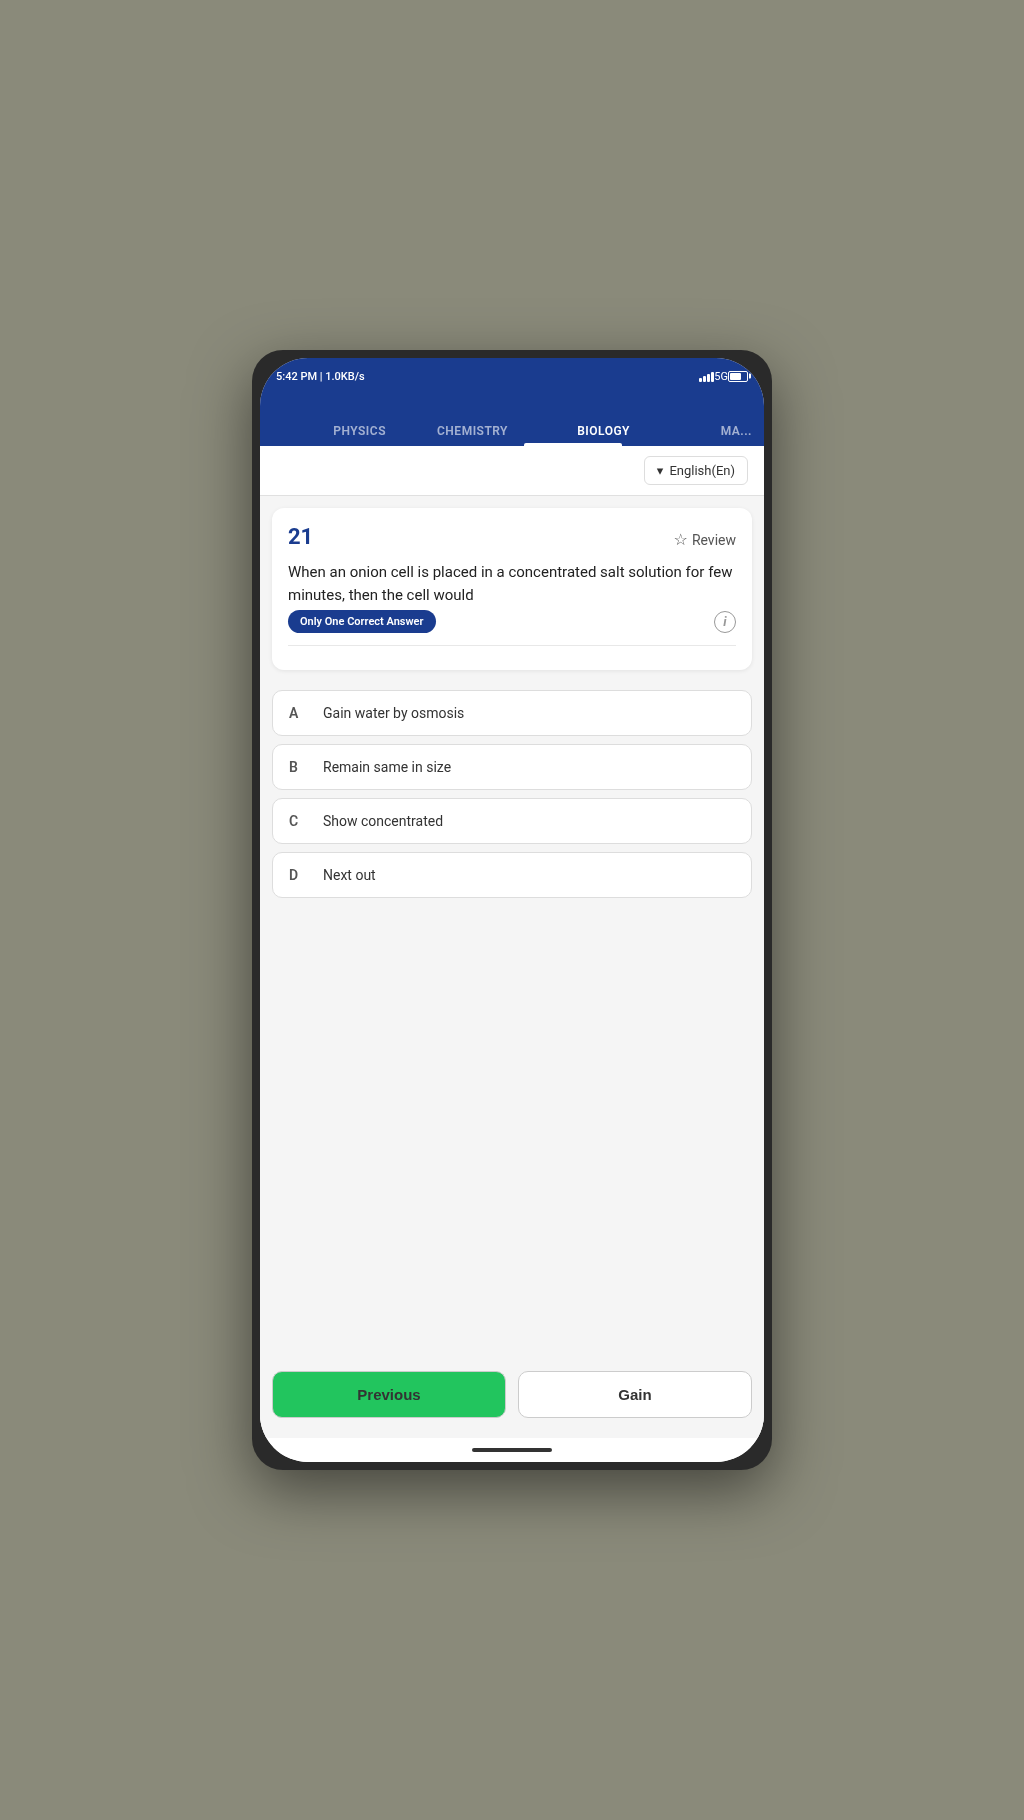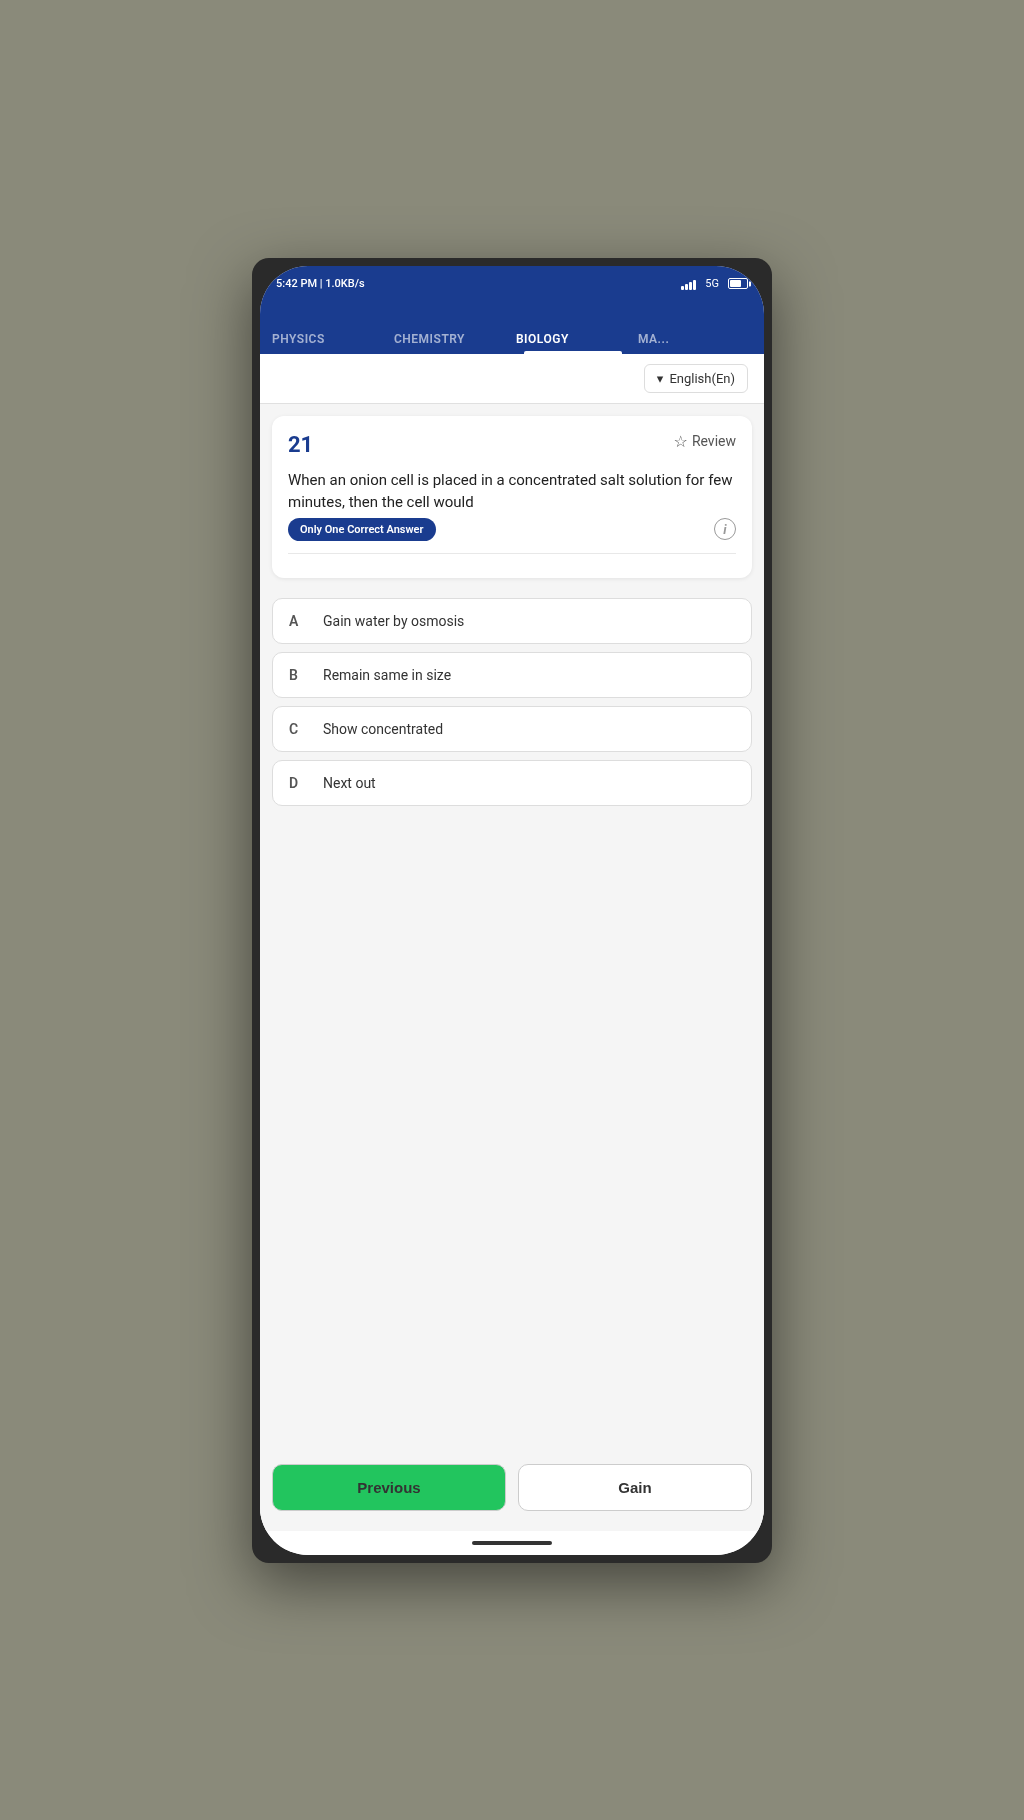--- a/index.html
+++ b/index.html
@@ -11,23 +11,23 @@
       background: #8a8a7a;
       display: flex;
       align-items: center;
       justify-content: center;
       font-family: -apple-system, BlinkMacSystemFont, 'Segoe UI', Roboto, sans-serif;
       overflow: hidden;
     }
 
     .phone-outer {
       width: 520px;
-      height: 1305px;
+      height: 1120px;
       background: #2a2a2a;
-      border-radius: 17px;
+      border-radius: 31px;
       padding: 8px;
       box-shadow: 0 20px 60px rgba(0,0,0,0.5);
       position: relative;
     }
 
     .phone-inner {
       width: 100%;
       height: 100%;
       background: #f0f0f0;
       border-radius: 48px;
@@ -49,21 +49,21 @@
 
     .status-left {
       color: white;
       font-size: 11px;
       font-weight: 500;
     }
 
     .status-right {
       display: flex;
       align-items: center;
-      gap: 9px;
+      gap: 0;
       color: white;
       font-size: 11px;
     }
 
     .signal-bars {
       display: flex;
       align-items: flex-end;
       gap: 1px;
       height: 12px;
     }
@@ -109,21 +109,21 @@
       background: #1a3c8f;
       display: flex;
       align-items: flex-end;
       padding: 0 8px;
       flex-shrink: 0;
       height: 52px;
     }
 
     .tab-item {
       flex: 1;
-      text-align: left;
+      text-align: right;
       padding: 10px 4px 8px;
       color: rgba(255,255,255,0.6);
       font-size: 12px;
       font-weight: 600;
       letter-spacing: 0.5px;
       cursor: pointer;
       position: relative;
     }
 
     .tab-item.active {
@@ -186,21 +186,21 @@
       background: white;
       margin: 12px;
       border-radius: 12px;
       padding: 16px;
       box-shadow: 0 1px 4px rgba(0,0,0,0.08);
     }
 
     .question-header {
       display: flex;
       justify-content: space-between;
-      align-items: flex-start;
+      align-items: flex-end;
       margin-bottom: 12px;
     }
 
     .question-number {
       color: #1a3c8f;
       font-size: 22px;
       font-weight: 700;
     }
 
     .review-btn {

